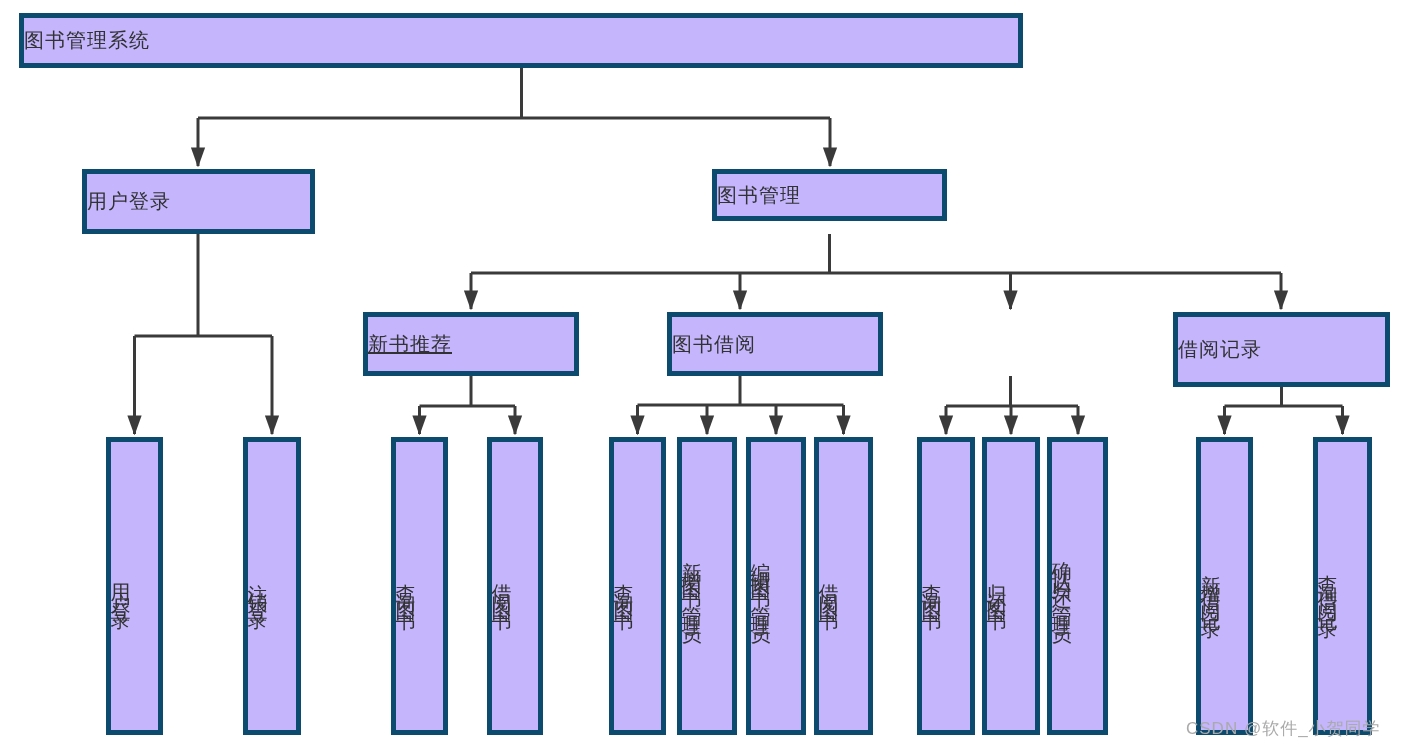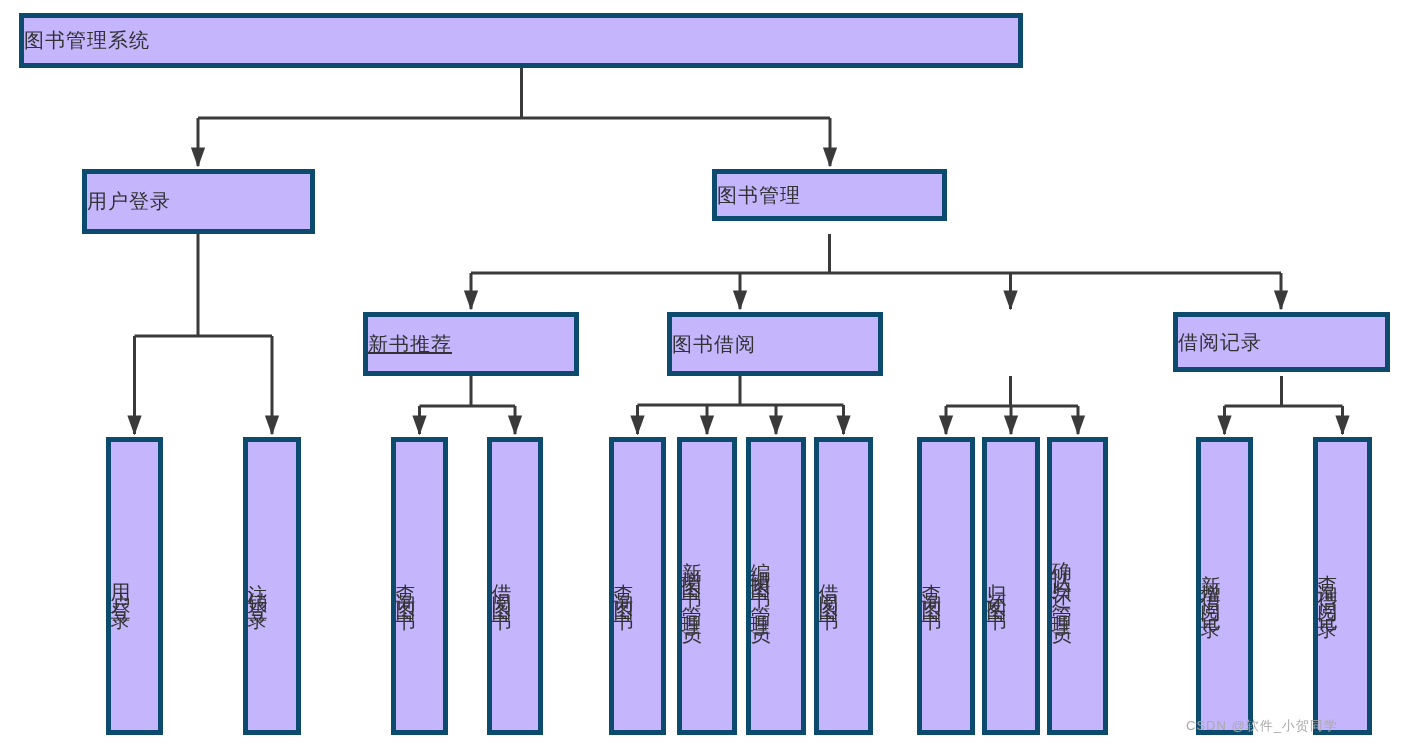--- a/index.html
+++ b/index.html
@@ -24,39 +24,39 @@
 
   
   #b-root  { left:19px;  top:13px;  width:1004px; height:55px; }
   
   #b-l2-0  { left:82px;  top:169px; width:233px; height:65px; }
   #b-l2-1  { left:712px; top:169px; width:235px; height:52px; }
   
   #b-l3-0  { left:363px;  top:312px; width:216px; height:64px;text-decoration:underline; }
   #b-l3-1  { left:632px;  top:312px; width:216px; height:64px;margin-left:35px; }
   #b-l3-2  { left:903px;  top:312px; width:215px; height:64px; }
-  #b-l3-3  { left:1173px; top:312px; width:217px; height:60px; }
+  #b-l3-3  { left:1173px; top:312px; width:217px; height:75px; }
   
   #b-leaf-0  { left:106px;  top:437px; width:57px; height:298px; }
   #b-leaf-1  { left:243px;  top:437px; width:58px; height:298px; }
   #b-leaf-2  { left:391px;  top:437px; width:57px; height:298px; }
   #b-leaf-3  { left:487px;  top:437px; width:56px; height:298px; }
   #b-leaf-4  { left:609px;  top:437px; width:57px; height:298px; }
   #b-leaf-5  { left:677px;  top:437px; width:60px; height:298px; }
   #b-leaf-6  { left:746px;  top:437px; width:60px; height:298px; }
   #b-leaf-7  { left:814px;  top:437px; width:59px; height:298px; }
   #b-leaf-8  { left:917px;  top:437px; width:58px; height:298px; }
   #b-leaf-9  { left:982px;  top:437px; width:58px; height:298px; }
   #b-leaf-10 { left:1047px; top:437px; width:61px; height:298px; }
   #b-leaf-11 { left:1196px; top:437px; width:57px; height:298px; }
   #b-leaf-12 { left:1313px; top:437px; width:59px; height:298px; }
 
   .watermark {
     position:absolute; left:1186px; top:717px;
-    font-size:13px; color:#aaaaaa; letter-spacing:1px;
+    font-size:17px; color:#aaaaaa; letter-spacing:1px;
     white-space:nowrap; z-index:5;
   }
 </style>
 </head>
 <body>
 
 <div class="canvas">
 
   <svg class="wires" viewBox="0 0 1405 747" xmlns="http://www.w3.org/2000/svg">
     <defs>

